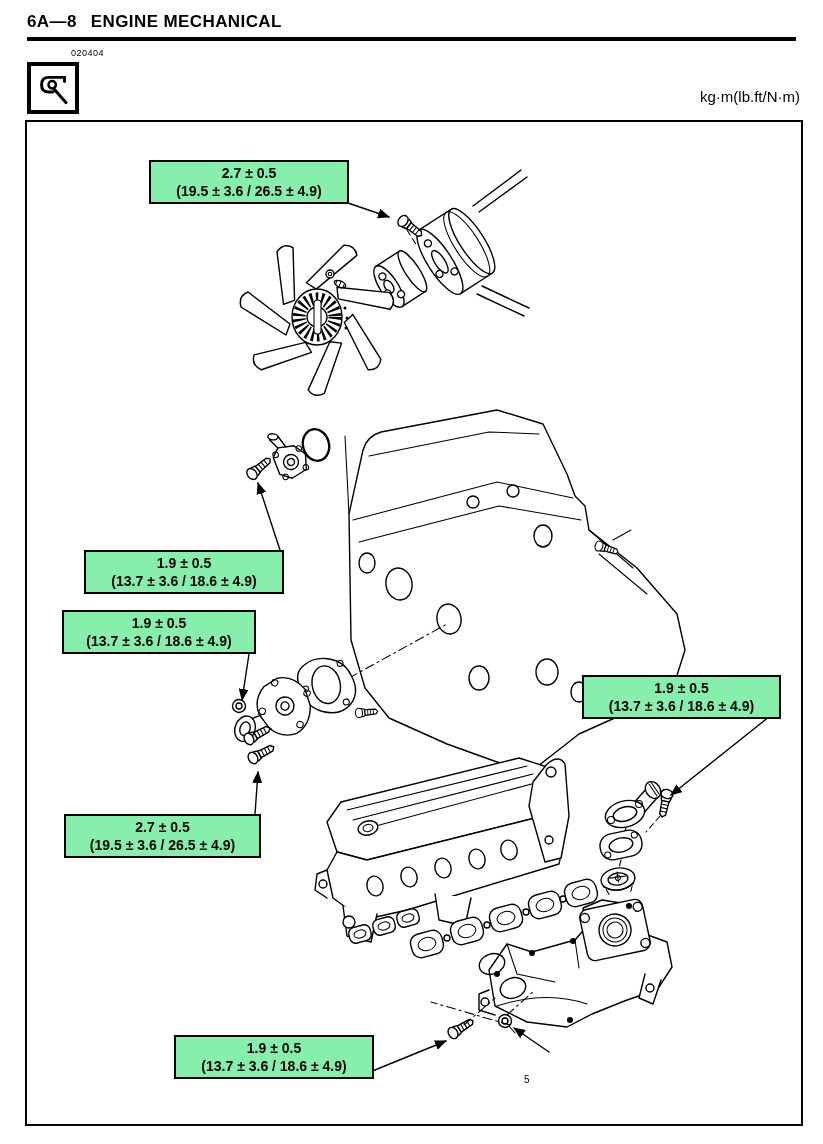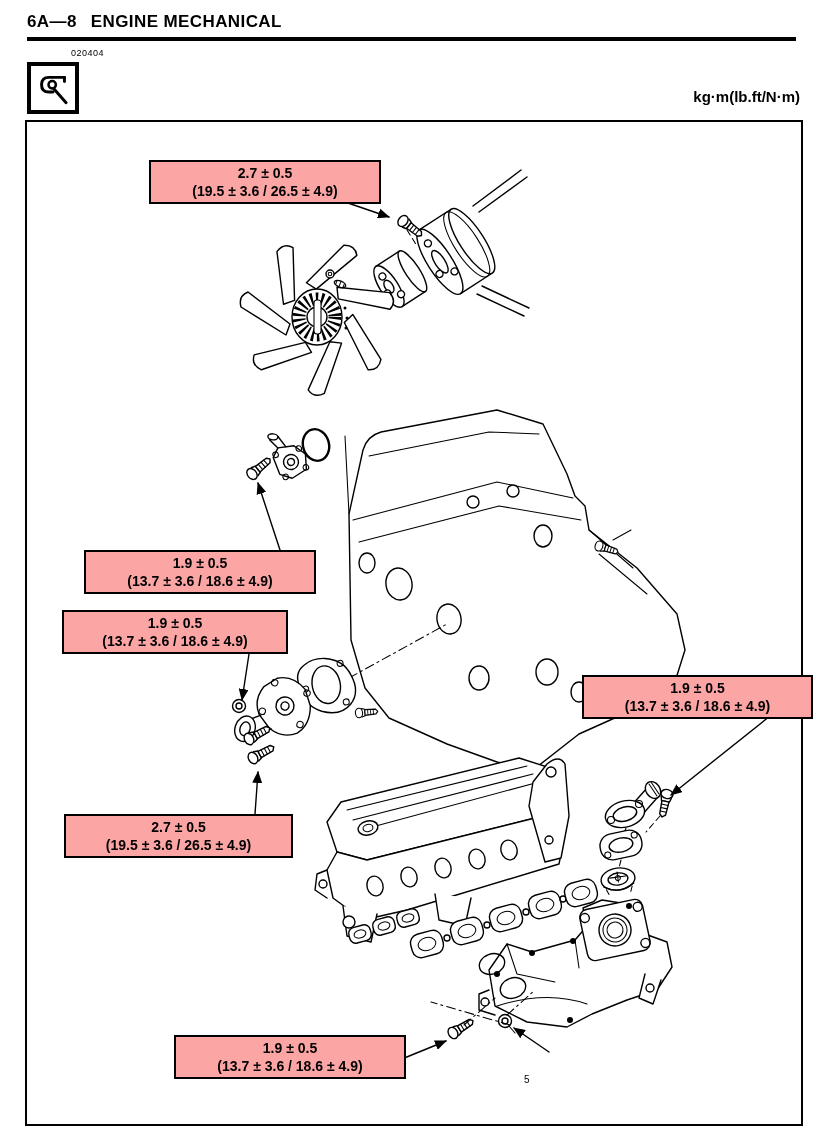--- a/index.html
+++ b/index.html
@@ -5,26 +5,26 @@
   html,body{margin:0;padding:0;background:#e8e8e8;}
   .page{position:relative;width:823px;height:1144px;background:#ffffff;overflow:hidden;
         font-family:"Liberation Sans","DejaVu Sans",sans-serif;color:#000;}
   .hdr-title{position:absolute;left:27px;top:12px;font-size:17px;font-weight:bold;letter-spacing:.4px;white-space:pre;}
   .hdr-code{display:inline-block;margin-right:14px;}
   .hdr-rule{position:absolute;left:27px;top:37px;width:769px;height:4px;background:#000;}
   .fig-code{position:absolute;left:27px;top:48px;font-size:9px;letter-spacing:.5px;margin-left:44px;}
   .icon-box{position:absolute;left:27px;top:62px;width:44px;height:44px;border:4px solid #000;
             display:flex;align-items:center;justify-content:center;background:#fff;}
   .sec-title{position:absolute;left:95px;top:72px;font-size:18px;font-weight:bold;}
-  .units-note{position:absolute;right:23px;top:88px;font-size:15px;font-weight:bold;}
+  .units-note{position:absolute;right:23px;top:88px;font-size:15px;font-weight:normal;}
   .frame{position:absolute;left:25px;top:120px;width:778px;height:1006px;border:2px solid #000;
          box-sizing:border-box;background:#fff;}
   .art{position:absolute;left:0;top:0;width:100%;height:100%;}
-  .tq{position:absolute;background:#fca5a5;border:2px solid #000;text-align:center;
-      font-size:14px;font-weight:bold;line-height:18px;padding:2px 16px;z-index:5;}
+  .tq{position:absolute;background:#86efac;border:2px solid #000;text-align:center;
+      font-size:14px;font-weight:bold;line-height:18px;padding:2px 0;z-index:5;}
   
   .s{stroke:#000;fill:none;stroke-width:1.4;stroke-linecap:round;stroke-linejoin:round;}
   .w{stroke:#000;fill:#fff;stroke-width:1.4;stroke-linecap:round;stroke-linejoin:round;}
   .b{fill:#000;stroke:none;}
   .thin{stroke-width:1.05;}
   .thick{stroke-width:2.4;}
   .dash{stroke-dasharray:6 4;}
   .dd{stroke-dasharray:9 4 2 4;}
   .hatch{stroke:#000;fill:none;}
   .tiny{fill:#000;stroke:none;font-family:"Liberation Sans","DejaVu Sans",sans-serif;font-size:10px;}

